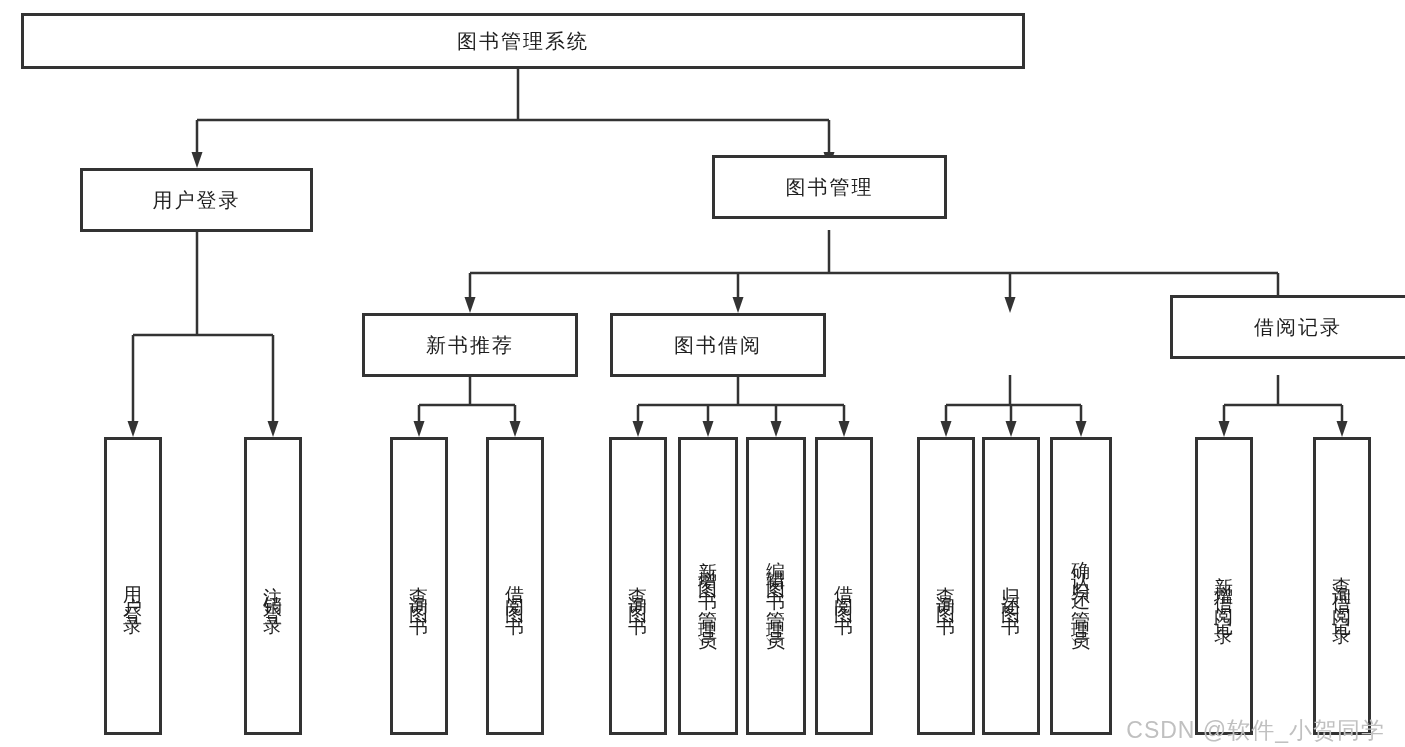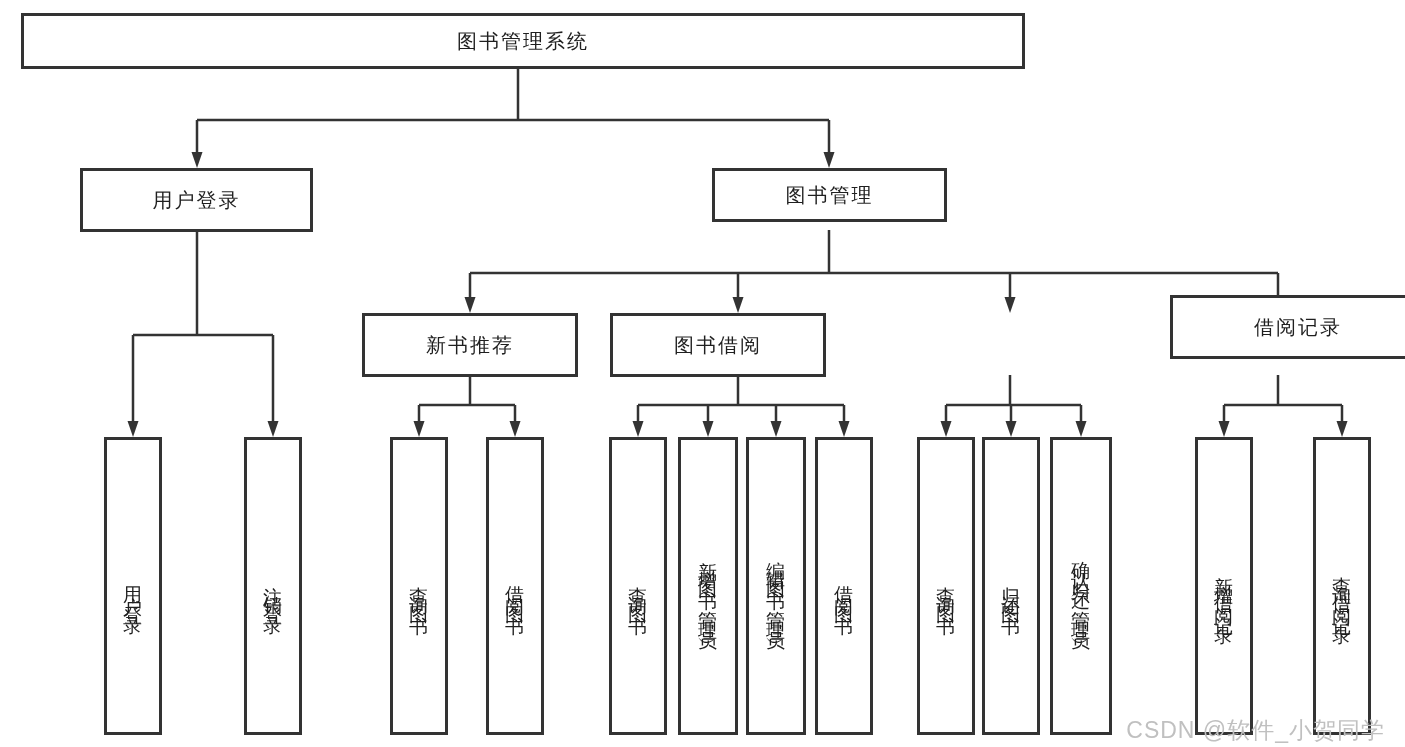--- a/index.html
+++ b/index.html
@@ -92,21 +92,21 @@
     </g>
   </svg>
 
   <div class="node" style="left:21px;top:13px;width:1004px;height:56px">
     <span class="hlbl">图书管理系统</span>
   </div>
 
   <div class="node" style="left:80px;top:168px;width:233px;height:64px">
     <span class="hlbl">用户登录</span>
   </div>
-  <div class="node" style="left:712px;top:168px;width:235px;height:54px">
+  <div class="node" style="left:712px;top:155px;width:235px;height:64px">
     <span class="hlbl">图书管理</span>
   </div>
 
   <div class="node" style="left:362px;top:313px;width:216px;height:64px">
     <span class="hlbl">新书推荐</span>
   </div>
   <div class="node" style="left:610px;top:313px;width:216px;height:64px">
     <span class="hlbl">图书借阅</span>
   </div>
   <div class="node" style="left:1170px;top:295px;width:256px;height:64px">

